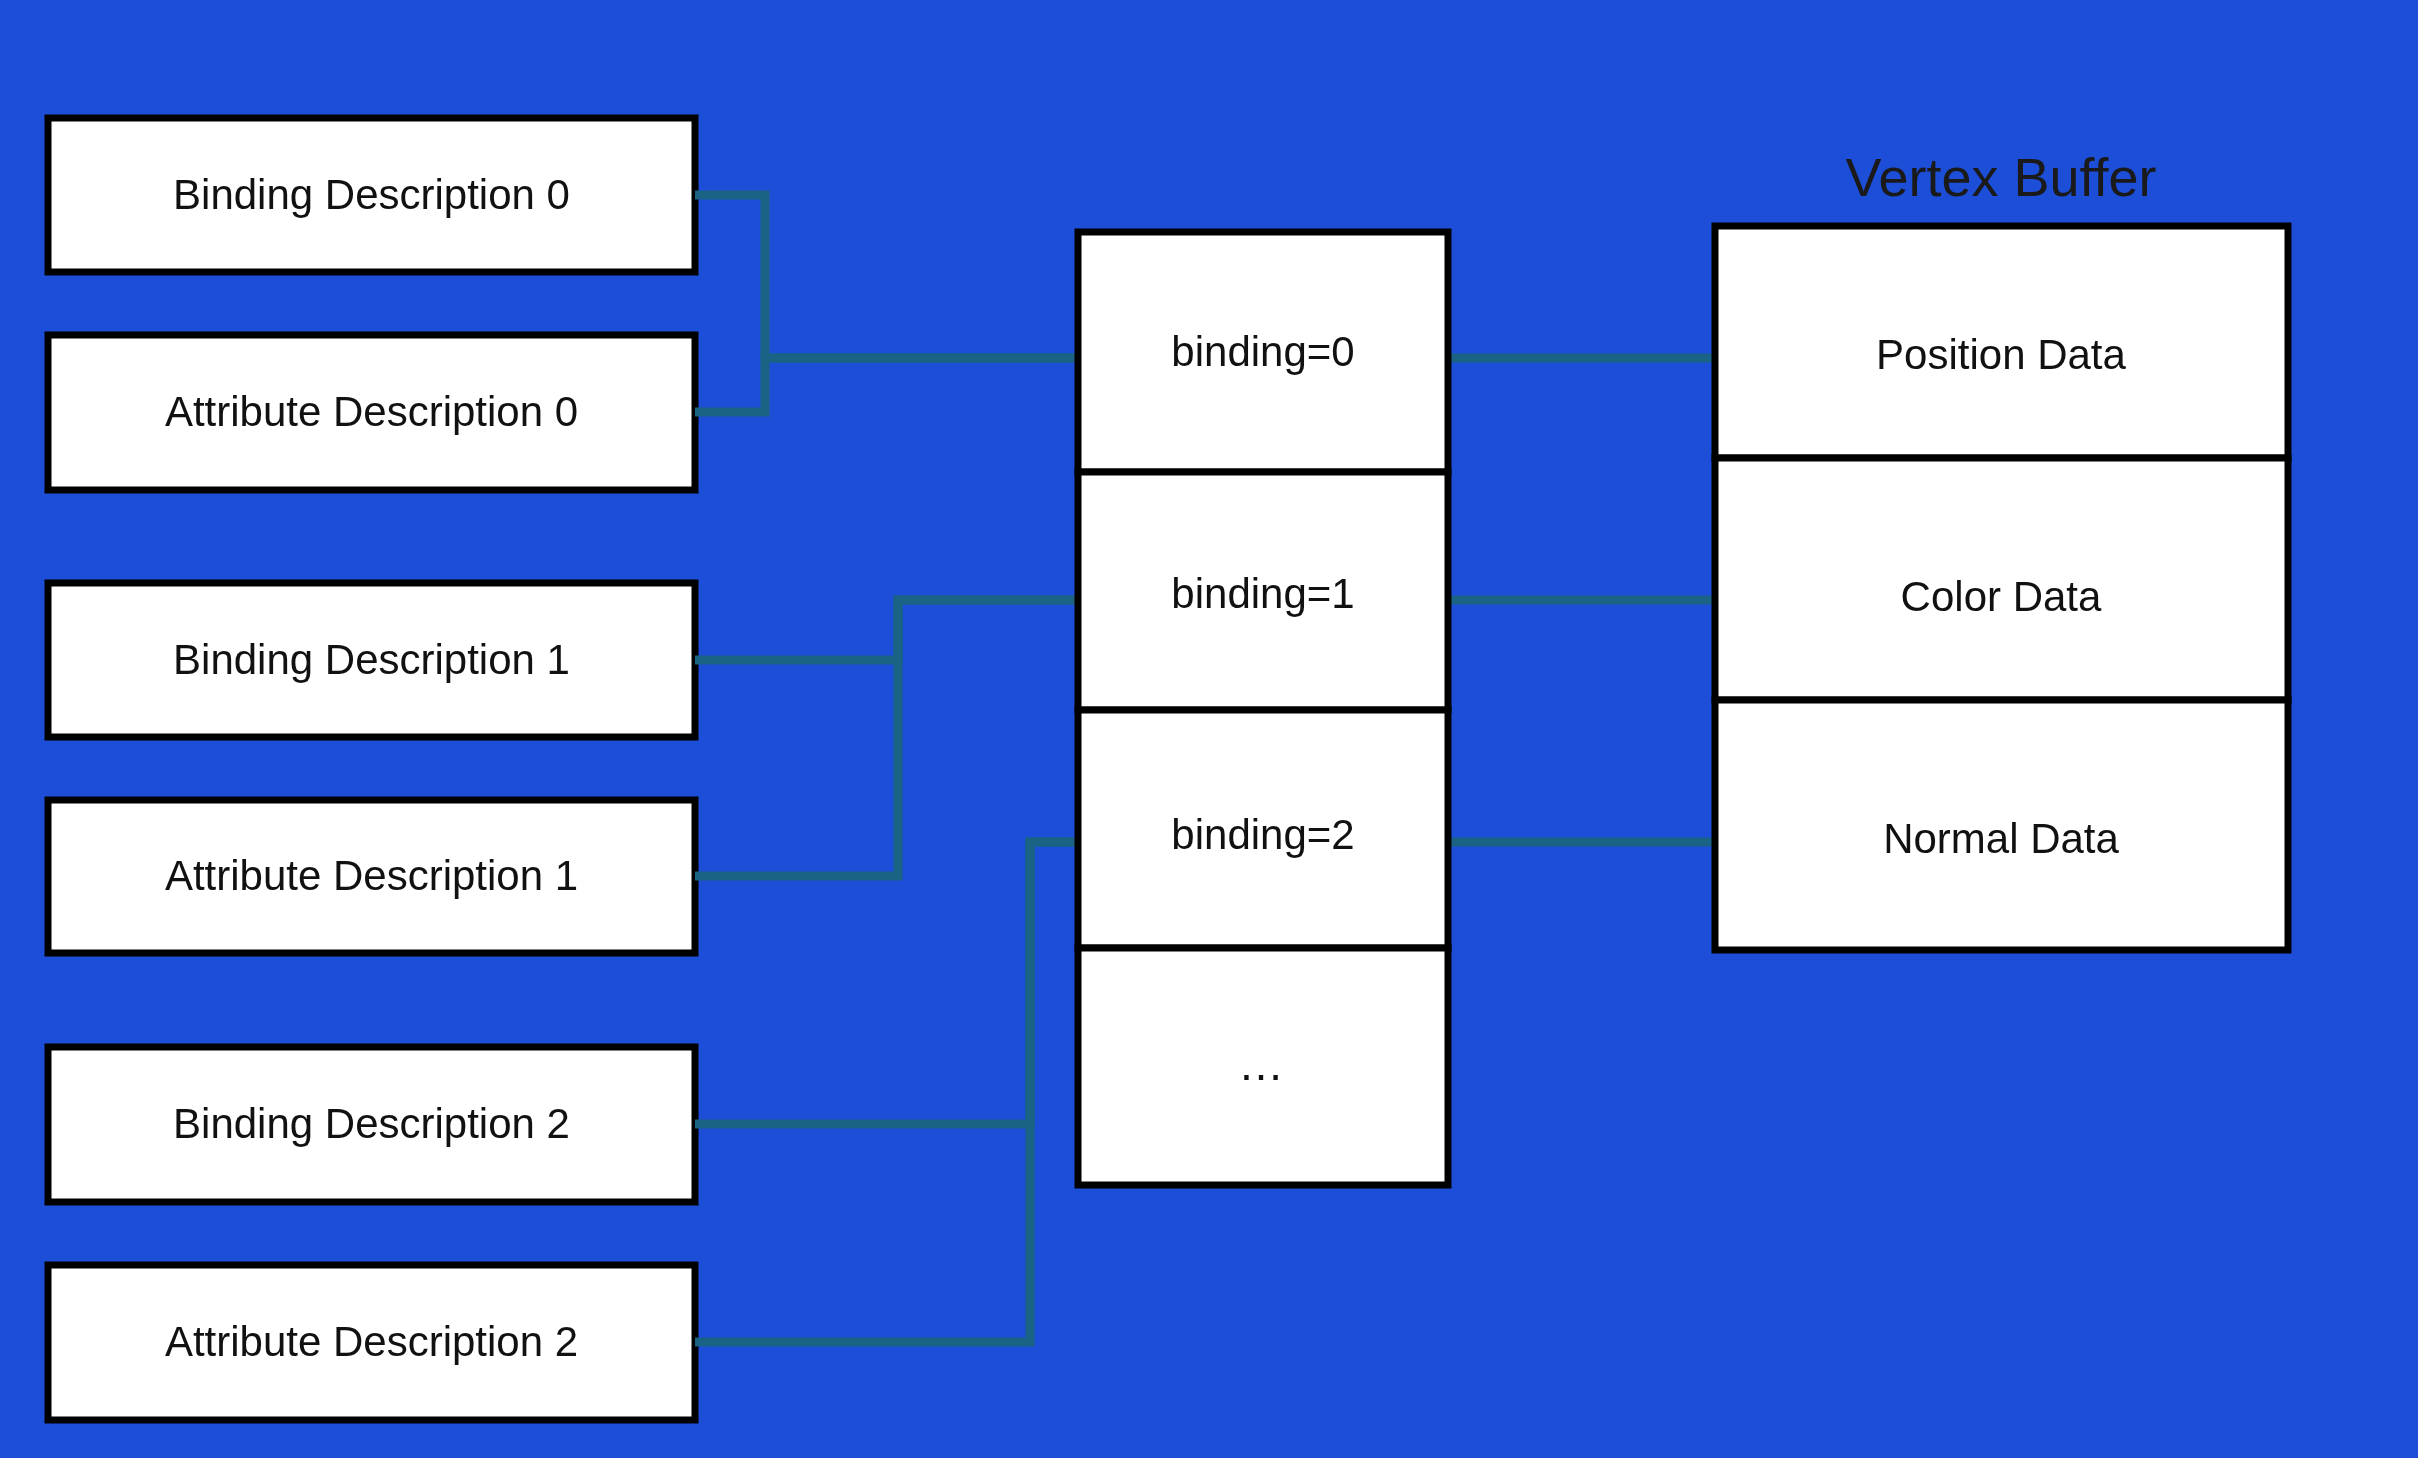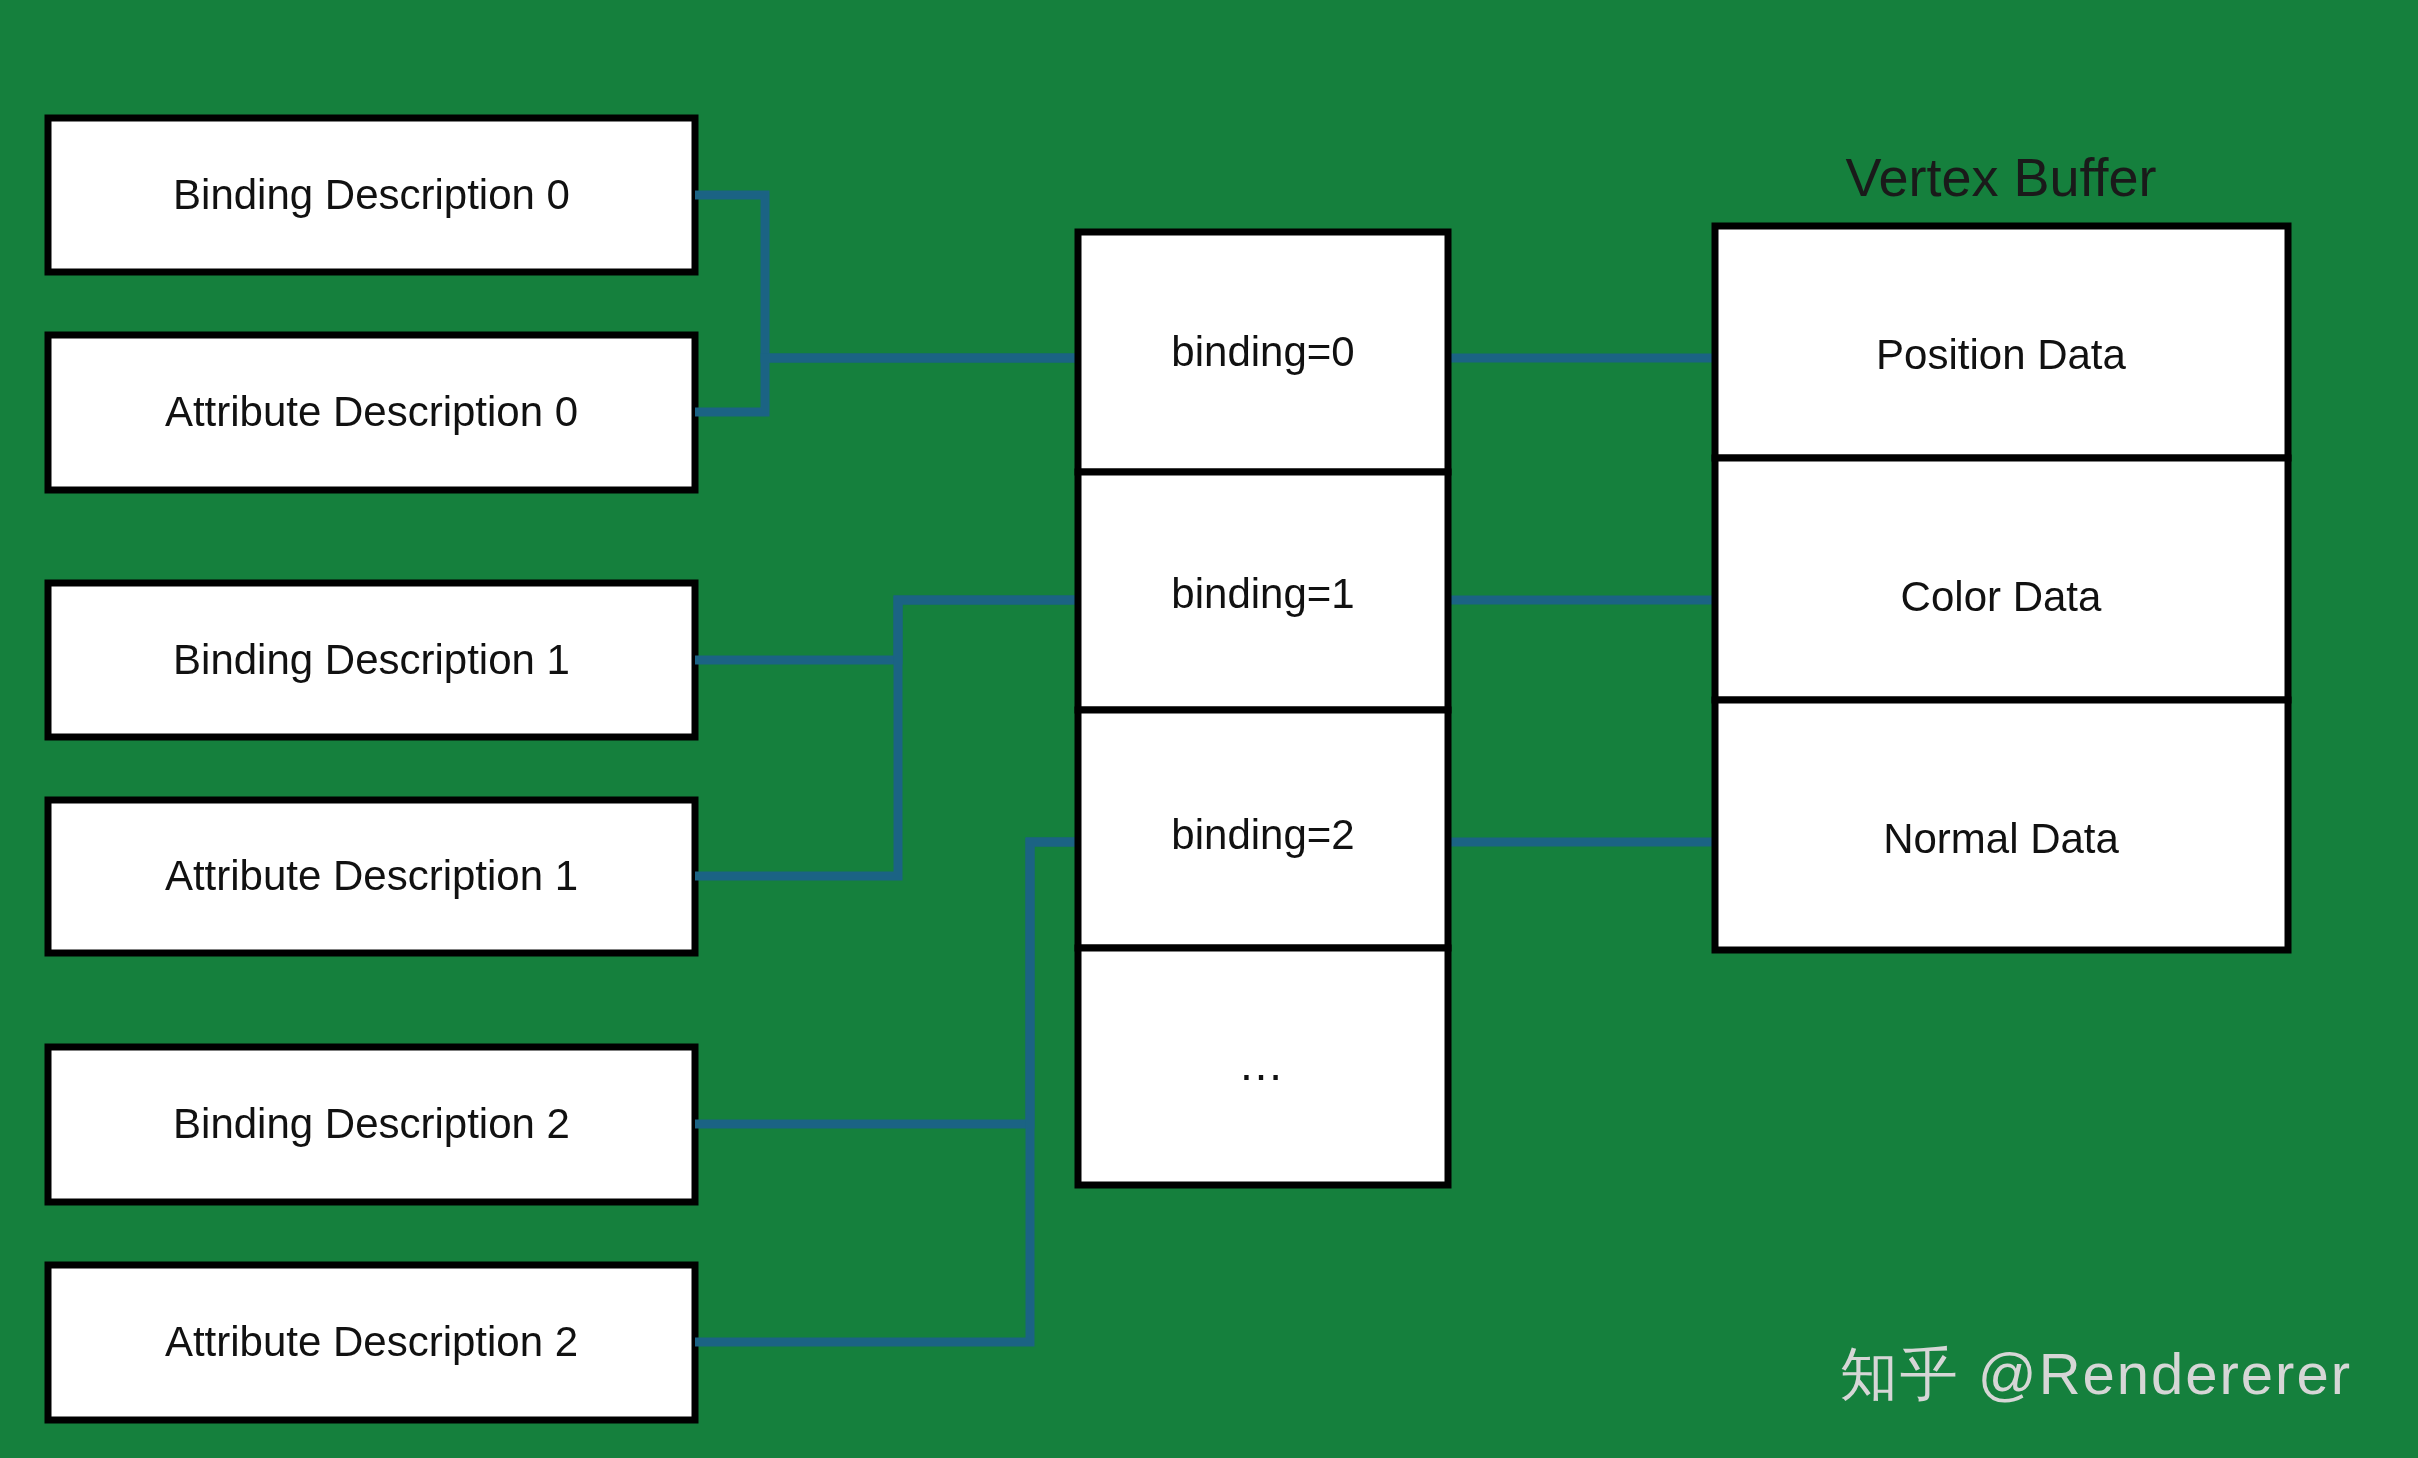--- a/index.html
+++ b/index.html
@@ -10,21 +10,21 @@
   body {
     width: 2418px;
     height: 1458px;
     overflow: hidden;
     font-family: "Liberation Sans", "DejaVu Sans", sans-serif;
   }
   #stage {
     position: relative;
     width: 2418px;
     height: 1458px;
-    background: #15803d;
+    background: #1d4ed8;
   }
   #diagram {
     position: absolute;
     top: 0;
     left: 0;
     width: 2418px;
     height: 1458px;
     display: block;
   }
   .box-rect {
@@ -185,17 +185,14 @@
 
       <g>
         <rect class="cell-rect" x="1715" y="700" width="573" height="250"></rect>
         <text class="cell-label" x="2001" y="842">Normal Data</text>
       </g>
 
     </g>
 
   </svg>
 
-  <div id="watermark">
-    <span class="wm-logo">知乎</span><span>@Rendererer</span>
-  </div>
 
 </div>
 
 </body></html>

